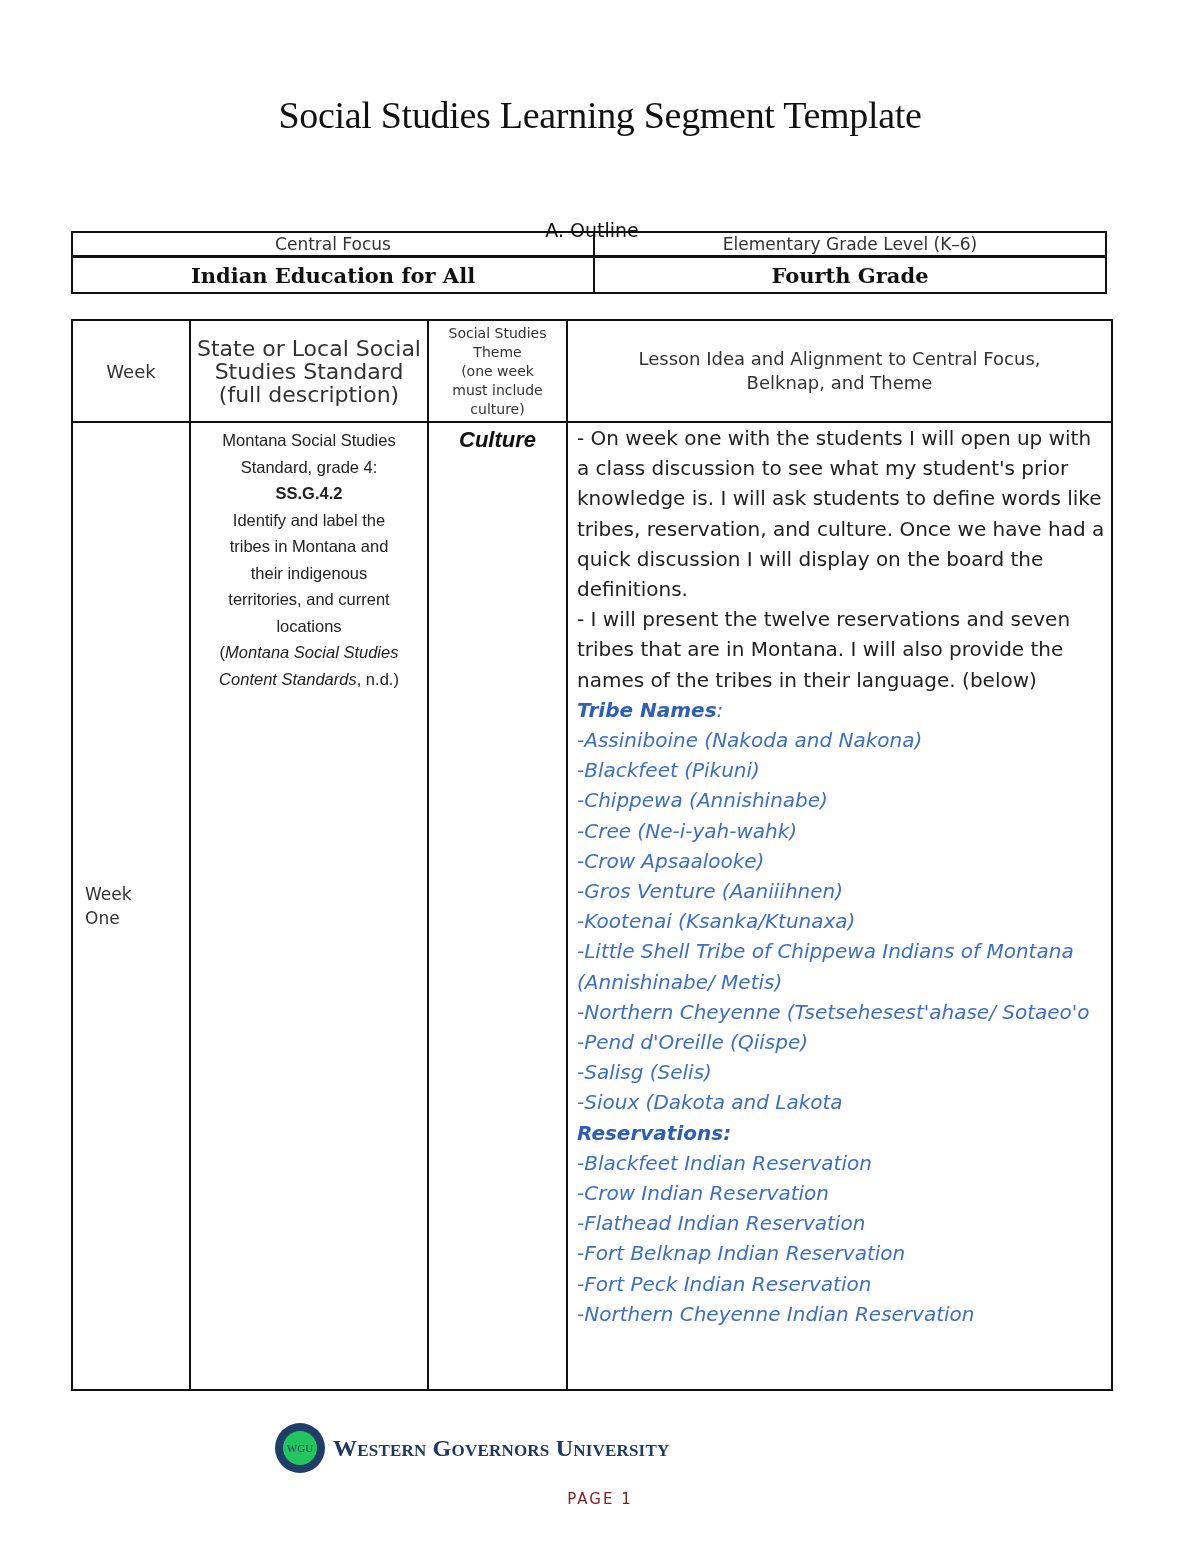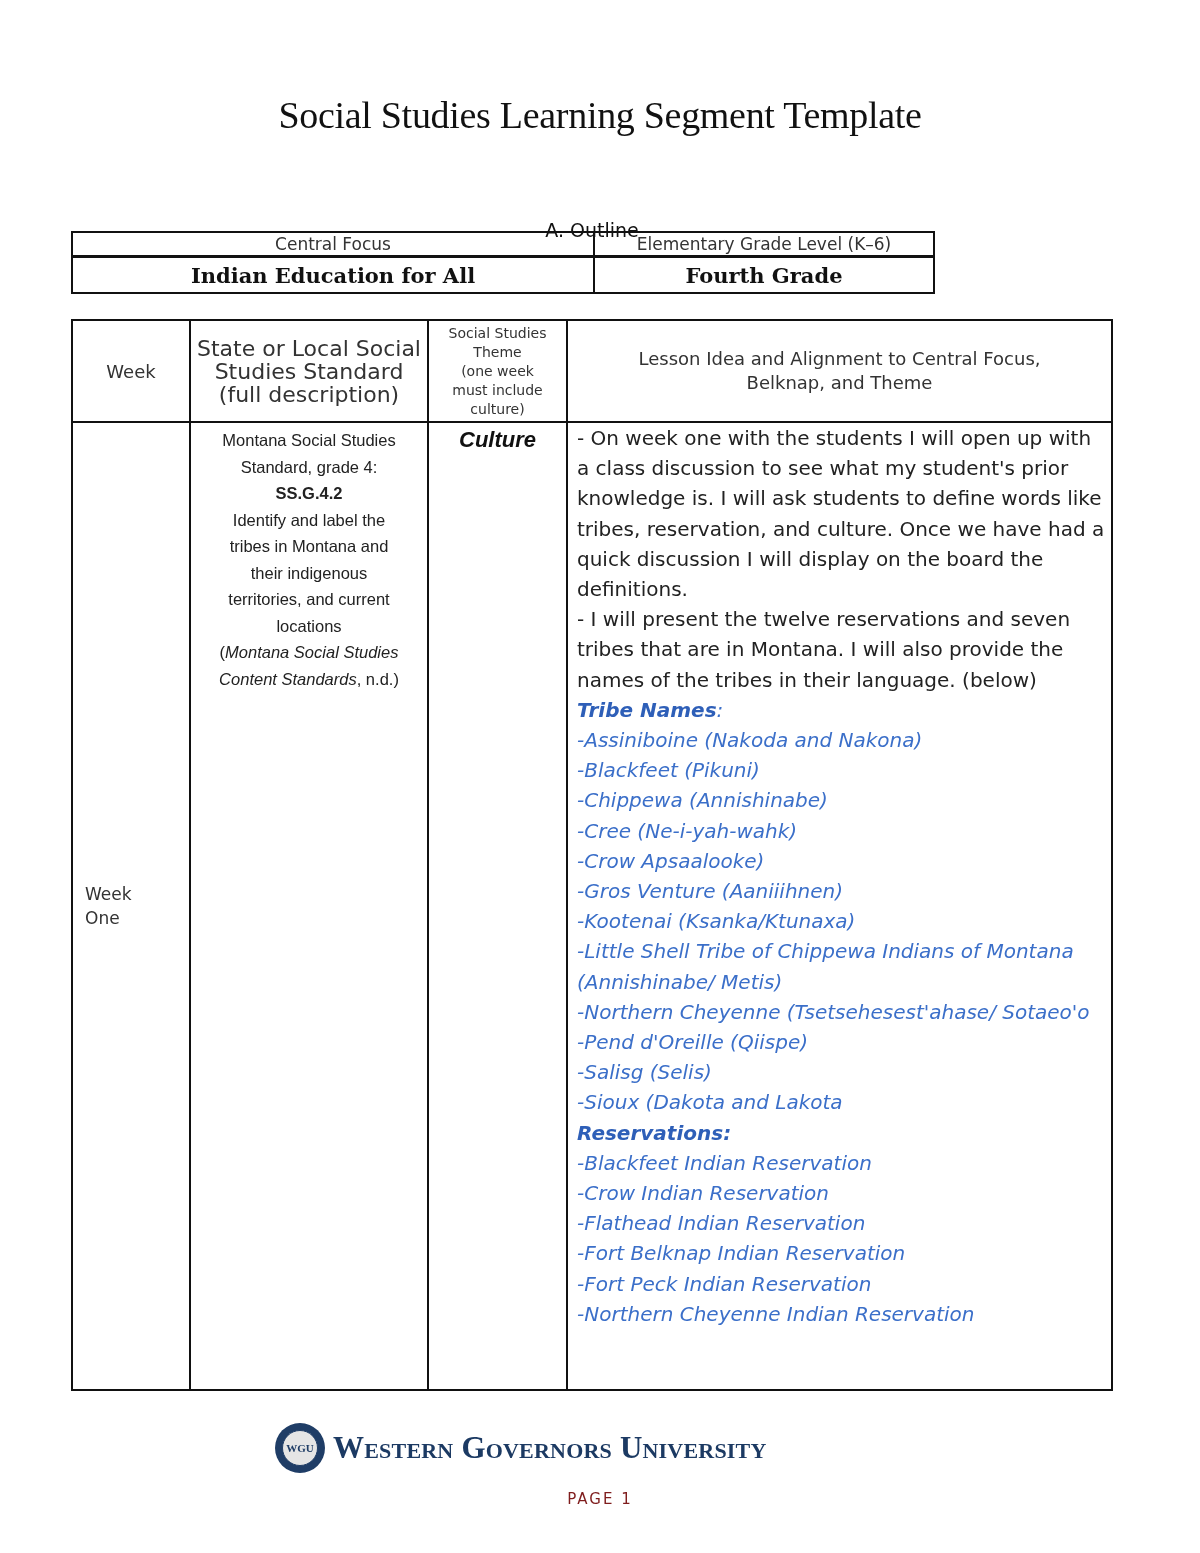--- a/index.html
+++ b/index.html
@@ -6,21 +6,21 @@
     body { width: 1200px; height: 1553px; position: relative; overflow: hidden; color: #222; }
     .title {
       position: absolute; left: 0; top: 93px; width: 1200px; text-align: center;
       font-family: "Liberation Serif", serif; font-size: 38px; color: #111; letter-spacing: -0.3px;
     }
     .outline-label {
       position: absolute; left: 0; top: 219px; width: 1184px; text-align: center;
       font-family: "DejaVu Sans", sans-serif; font-size: 19px; color: #111;
     }
     table { border-collapse: collapse; position: absolute; }
-    .outline-table { left: 71px; top: 231px; width: 864px; }
+    .outline-table { left: 71px; top: 231px; width: 1036px; }
     .outline-table td { border: 2px solid #111; text-align: center; padding: 0; }
     .outline-table tr.head td { height: 22px; font-family: "DejaVu Sans", sans-serif; font-size: 17px; color: #333; border-bottom: 3px solid #111; }
     .outline-table tr.vals td { height: 34px; font-family: "DejaVu Serif", serif; font-weight: bold; font-size: 21px; color: #111; }
     .outline-table .c1 { width: 520px; }
 
     .main-table { left: 71px; top: 319px; width: 1042px; height: 1072px; }
     .main-table td { border: 2px solid #111; vertical-align: top; padding: 0; }
     .main-table tr.head td { height: 100px; vertical-align: middle; text-align: center; font-family: "DejaVu Sans", sans-serif; color: #333; }
     .col-week { width: 116px; }
     .col-std { width: 236px; }
@@ -40,26 +40,26 @@
     .blue { color: #3b6fc9; font-style: italic; }
     .blue-head { color: #2e5fb8; font-weight: bold; font-style: italic; }
 
     .footer-logo {
       position: absolute; left: 275px; top: 1423px; height: 50px; display: flex; align-items: center;
     }
     .seal {
       width: 50px; height: 50px; border-radius: 50%; background: #1f3d66; display: flex; align-items: center; justify-content: center;
     }
     .seal-inner {
-      width: 34px; height: 34px; border-radius: 50%; background: #e5e5e5; border: 1px solid #1f3d66;
-      font-family: "Liberation Serif", serif; font-size: 11px; font-weight: bold; color: #1f3d66;
+      width: 34px; height: 34px; border-radius: 50%; background: #22c55e; border: 1px solid #1f3d66;
+      font-family: "Liberation Serif", serif; font-size: 11px; font-weight: normal; color: #1f3d66;
       display: flex; align-items: center; justify-content: center;
     }
     .wgu-name {
-      margin-left: 8px; font-family: "Liberation Serif", serif; font-weight: bold; font-size: 31px; color: #1c3a63;
+      margin-left: 8px; font-family: "Liberation Serif", serif; font-weight: bold; font-size: 24px; color: #1c3a63;
       font-variant: small-caps; letter-spacing: 0.2px;
     }
     .page-num {
       position: absolute; left: 0; top: 1490px; width: 1200px; text-align: center;
       font-family: "DejaVu Sans", sans-serif; font-size: 15px; color: #7f1d1d; letter-spacing: 2px;
     }
   </style>
 </head>
 <body>
 

